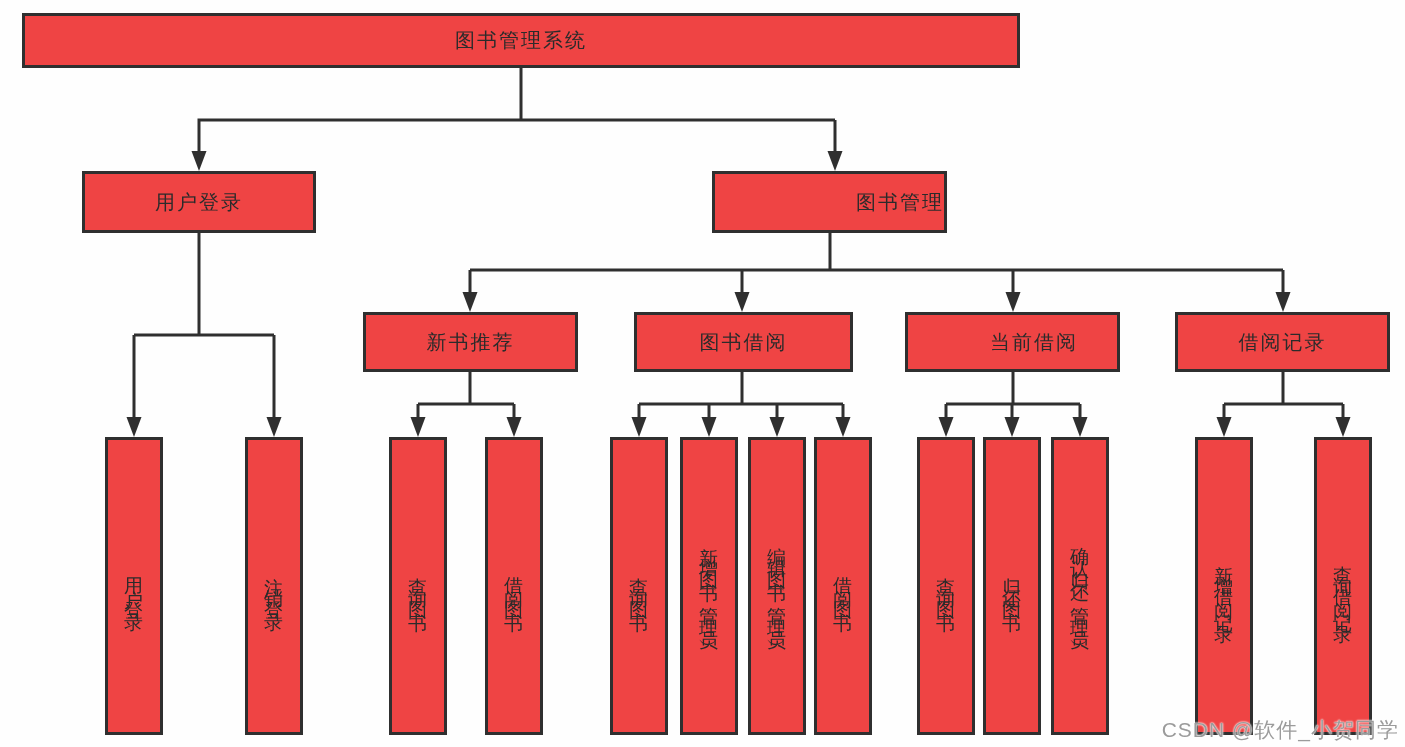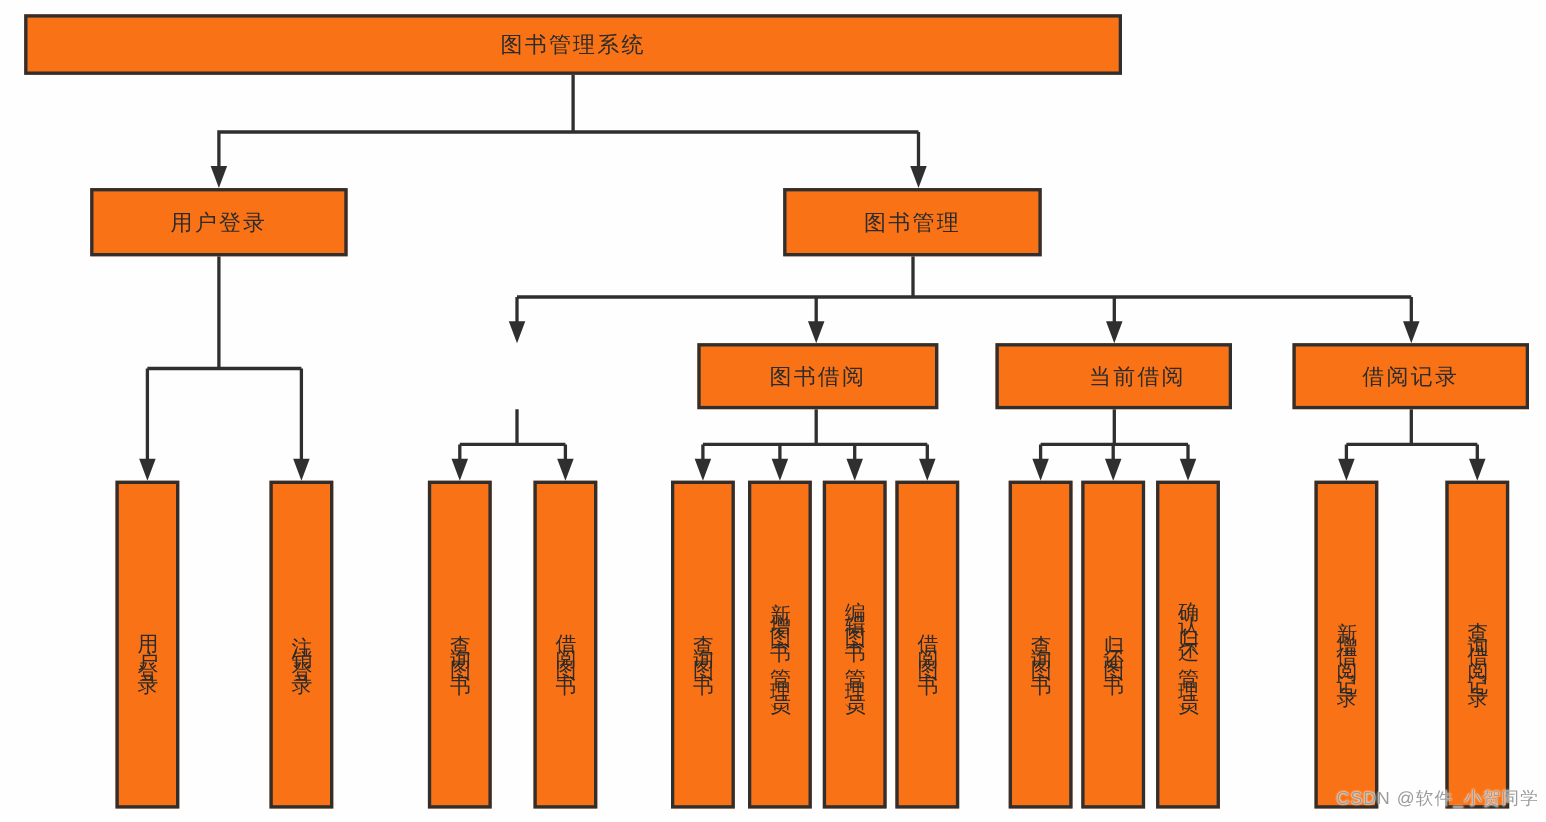--- a/index.html
+++ b/index.html
@@ -6,40 +6,40 @@
   .canvas{
     position:relative;
     width:1405px;height:747px;
     background:#fefefe;
     font-family:"Liberation Sans","DejaVu Sans",sans-serif;
     overflow:hidden;
   }
   svg.wires{position:absolute;left:0;top:0;width:1405px;height:747px;}
   .box{
     position:absolute;
-    background:#f97316;
+    background:#ef4444;
     border:3px solid #2f2f2f;
     box-sizing:border-box;
     display:flex;align-items:center;justify-content:center;
     color:#2b2b2b;
   }
   .hbox{font-size:20px;letter-spacing:2px;}
   .root{border-width:3px;}
   .leaf span{
     writing-mode:vertical-rl;
     text-orientation:mixed;
     font-size:19px;
     letter-spacing:12px;
     line-height:1;
     color:#2b2b2b;
   }
   
   #root-box{left:22px;top:13px;width:998px;height:55px;}
   #n-user-login{left:82px;top:171px;width:234px;height:62px;}
-  #n-book-mgmt{left:712px;top:171px;width:235px;height:62px;}
+  #n-book-mgmt{left:712px;top:171px;width:235px;height:62px;justify-content:flex-end;}
   #n-new-book{left:363px;top:312px;width:215px;height:60px;}
   #n-book-borrow{left:634px;top:312px;width:219px;height:60px;}
   #n-current-borrow{left:905px;top:312px;width:215px;height:60px;padding-left:43px;}
   #n-borrow-record{left:1175px;top:312px;width:215px;height:60px;text-align:right;}
   .leaf{top:437px;height:298px;width:58px;}
   #l-user-login{left:105px;}
   #l-logout{left:245px;}
   #l-nb-query{left:389px;}
   #l-nb-borrow{left:485px;}
   #l-bb-query{left:610px;}
@@ -47,21 +47,21 @@
   #l-bb-edit{left:748px;}
   #l-bb-borrow{left:814px;}
   #l-cb-query{left:917px;}
   #l-cb-return{left:983px;}
   #l-cb-confirm{left:1051px;}
   #l-br-add{left:1195px;}
   #l-br-query{left:1314px;}
   .watermark{
     position:absolute;
     right:6px;top:716px;
-    font-size:16px;
+    font-size:21px;
     color:#9b9b9b;
     text-shadow:0 0 2px #ffffff,0 0 2px #ffffff;
     letter-spacing:1px;
     z-index:5;
   }
 </style>
 </head>
 <body>
 
 <div class="canvas">
@@ -113,20 +113,23 @@
     <span>图书管理系统</span>
   </div>
 
   <div class="box hbox" id="n-user-login">
     <span>用户登录</span>
   </div>
   <div class="box hbox" id="n-book-mgmt">
     <span>图书管理</span>
   </div>
 
+  <div class="box hbox" id="n-new-book">
+    <span>新书推荐</span>
+  </div>
   <div class="box hbox" id="n-book-borrow">
     <span>图书借阅</span>
   </div>
   <div class="box hbox" id="n-current-borrow">
     <span>当前借阅</span>
   </div>
   <div class="box hbox" id="n-borrow-record">
     <span>借阅记录</span>
   </div>
 

